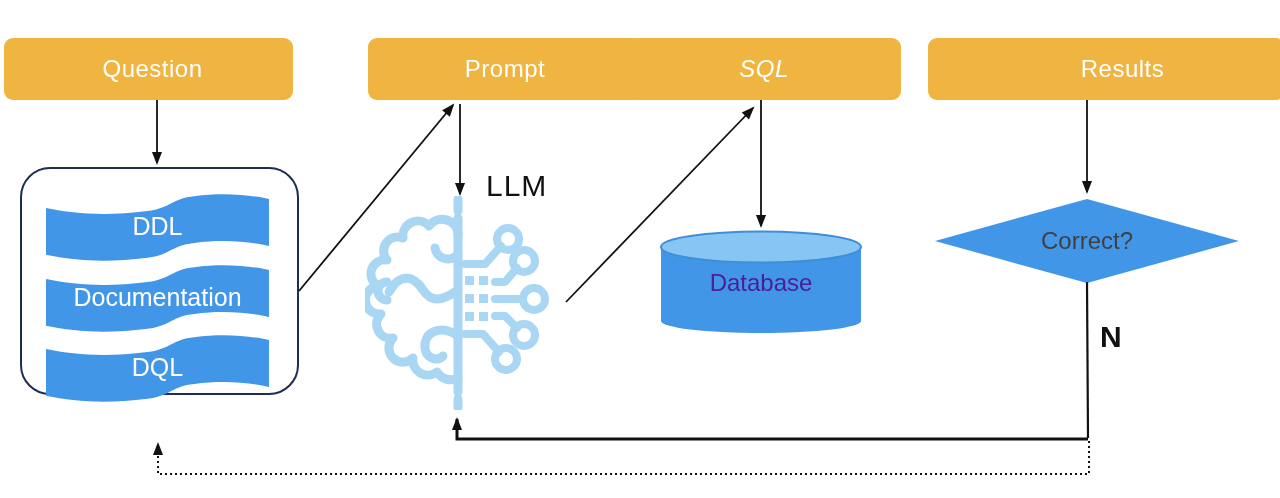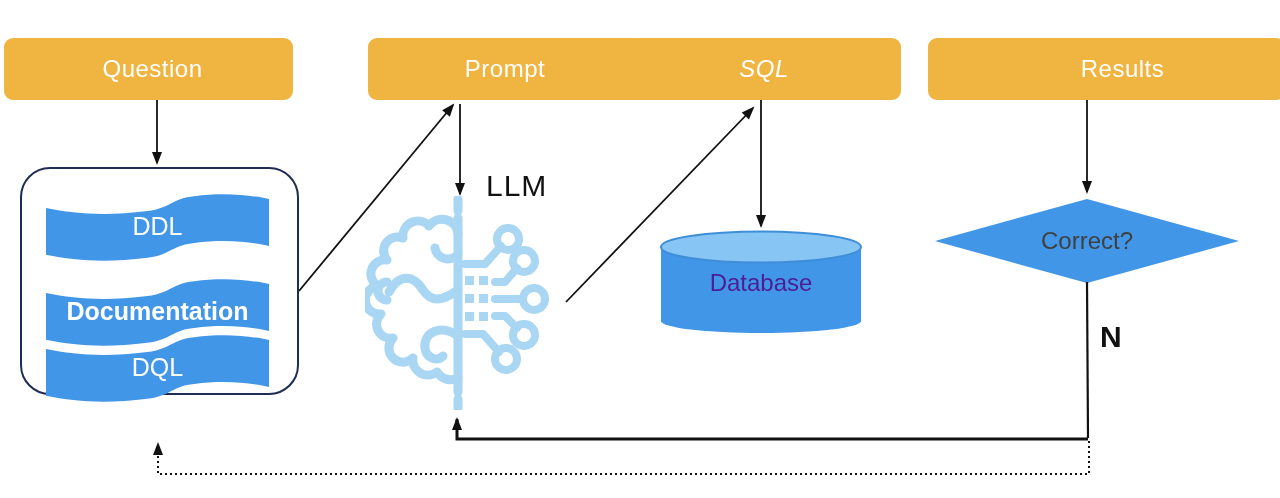--- a/index.html
+++ b/index.html
@@ -25,21 +25,21 @@
     border:2.5px solid #1F2D52;border-radius:30px;background:#ffffff;
     box-sizing:border-box;
   }
   .flag{position:absolute;left:23px;width:225px;height:72px;}
   .flag svg{position:absolute;inset:0;width:100%;height:100%;}
   .flag-label{
     position:absolute;inset:0;display:flex;align-items:center;justify-content:center;
     color:#ffffff;font-size:25px;
   }
   .flag-ddl{top:21px;}
-  .flag-doc{top:106px;font-weight:bold;}
+  .flag-doc{top:92px;}
   .flag-dql{top:162px;}
 
   
   .brain{position:absolute;left:365px;top:196px;width:186px;height:214px;}
 
   
   .llm-label{
     position:absolute;left:486px;top:169px;font-size:30px;font-weight:normal;
     color:#111111;letter-spacing:1px;
   }

